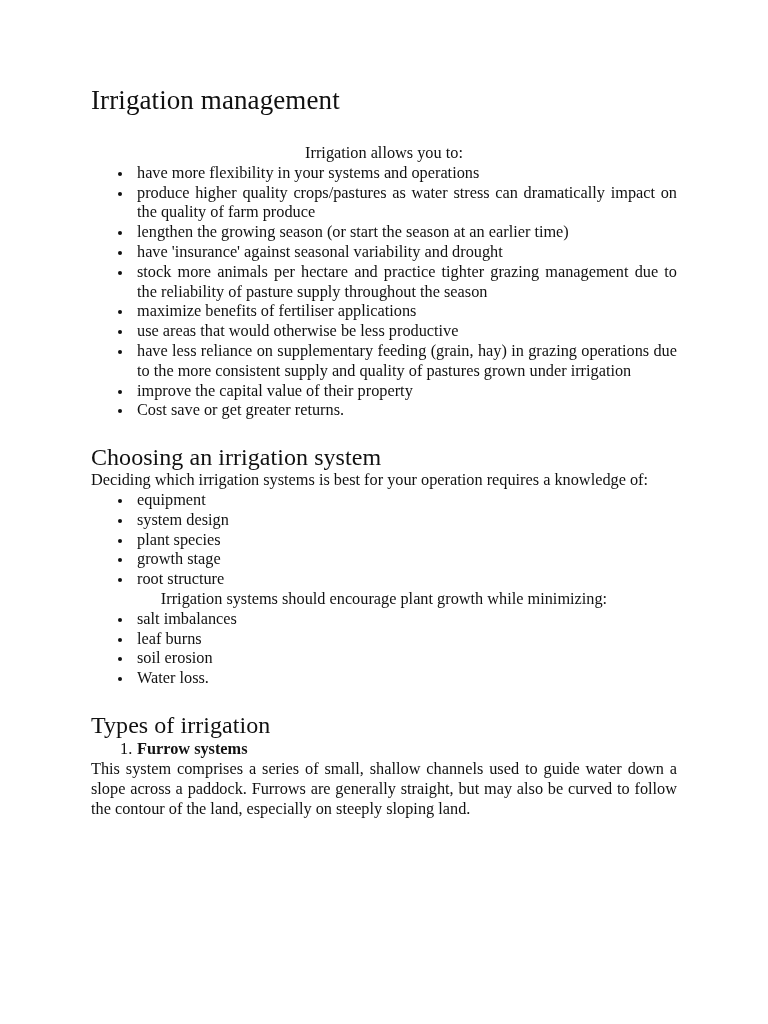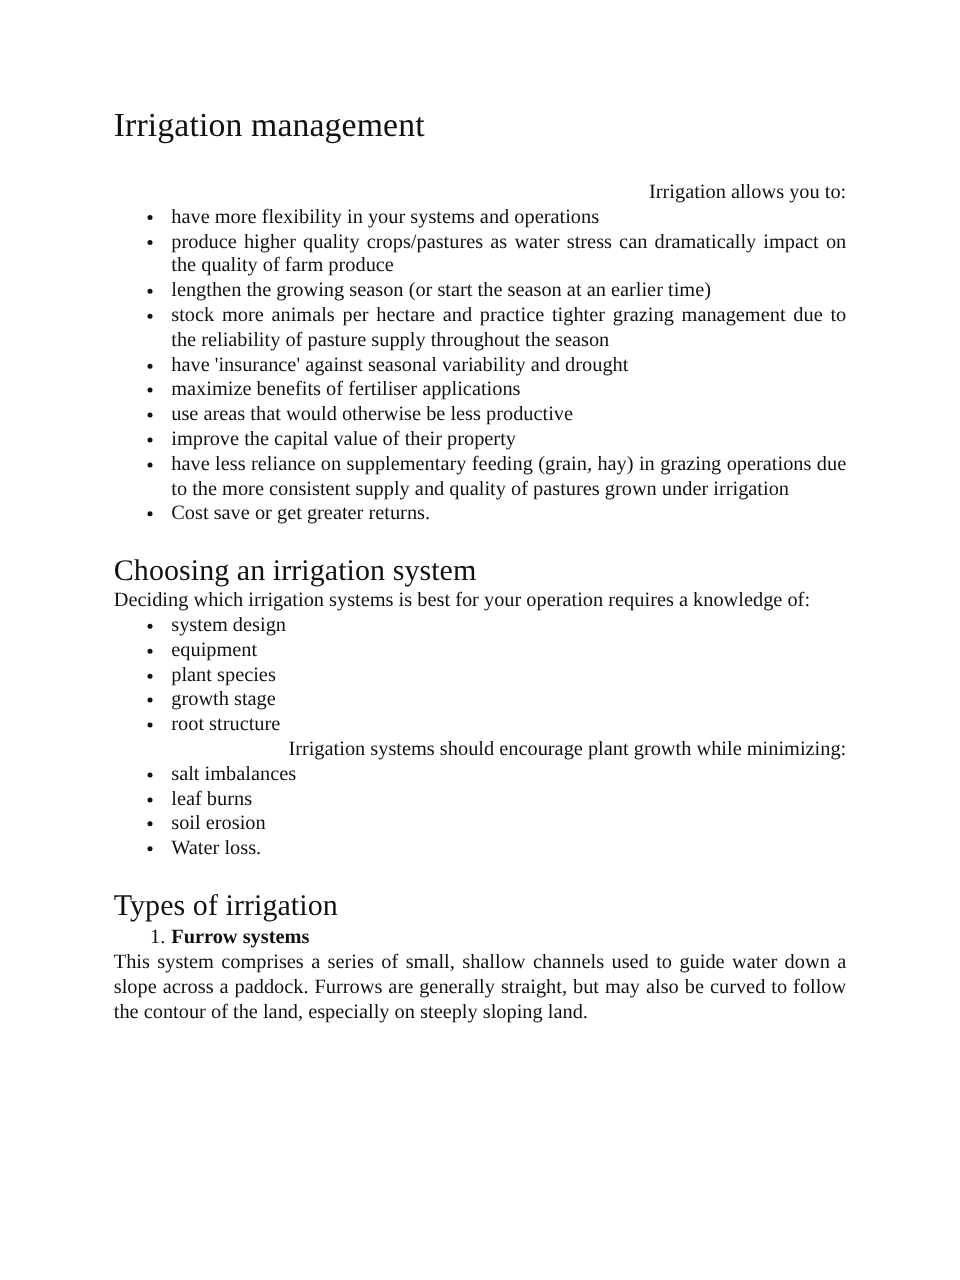--- a/index.html
+++ b/index.html
@@ -46,21 +46,21 @@
 
   .spacer-before-h2 { height: 25px; }
 
   p.body-text {
     font-size: 16.3px;
     line-height: 19.8px;
     margin: 0;
     text-align: justify;
     text-justify: inter-word;
   }
-  p.body-text.last-line-left { text-align: right; }
+  p.body-text.last-line-left { text-align: center; }
 
   ul.bullets {
     list-style: none;
     margin: 0;
     padding: 0;
   }
   ul.bullets > li {
     position: relative;
     padding-left: 46px;
     font-size: 16.3px;
@@ -116,54 +116,54 @@
       <li>
           <span class="li-text">have more flexibility in your systems and operations</span>
         </li>
       <li>
           <span class="li-text">produce higher quality crops/pastures as water stress can dramatically impact on the quality of farm produce</span>
         </li>
       <li>
           <span class="li-text">lengthen the growing season (or start the season at an earlier time)</span>
         </li>
       <li>
+          <span class="li-text">have 'insurance' against seasonal variability and drought</span>
+        </li>
+      <li>
           <span class="li-text">stock more animals per hectare and practice tighter grazing management due to the reliability of pasture supply throughout the season</span>
         </li>
       <li>
-          <span class="li-text">have 'insurance' against seasonal variability and drought</span>
-        </li>
-      <li>
           <span class="li-text">maximize benefits of fertiliser applications</span>
         </li>
       <li>
           <span class="li-text">use areas that would otherwise be less productive</span>
         </li>
       <li>
+          <span class="li-text">have less reliance on supplementary feeding (grain, hay) in grazing operations due to the more consistent supply and quality of pastures grown under irrigation</span>
+        </li>
+      <li>
           <span class="li-text">improve the capital value of their property</span>
         </li>
       <li>
-          <span class="li-text">have less reliance on supplementary feeding (grain, hay) in grazing operations due to the more consistent supply and quality of pastures grown under irrigation</span>
-        </li>
-      <li>
           <span class="li-text">Cost save or get greater returns.</span>
         </li>
     </ul>
 
     <div class="spacer-before-h2"></div>
 
     <h2 class="section-title">Choosing an irrigation system</h2>
 
     <p class="body-text">Deciding which irrigation systems is best for your operation requires a knowledge of:</p>
 
     <ul class="bullets">
       <li class="single">
+          <span class="li-text">equipment</span>
+        </li>
+      <li class="single">
           <span class="li-text">system design</span>
-        </li>
-      <li class="single">
-          <span class="li-text">equipment</span>
         </li>
       <li class="single">
           <span class="li-text">plant species</span>
         </li>
       <li class="single">
           <span class="li-text">growth stage</span>
         </li>
       <li class="single">
           <span class="li-text">root structure</span>
         </li>

